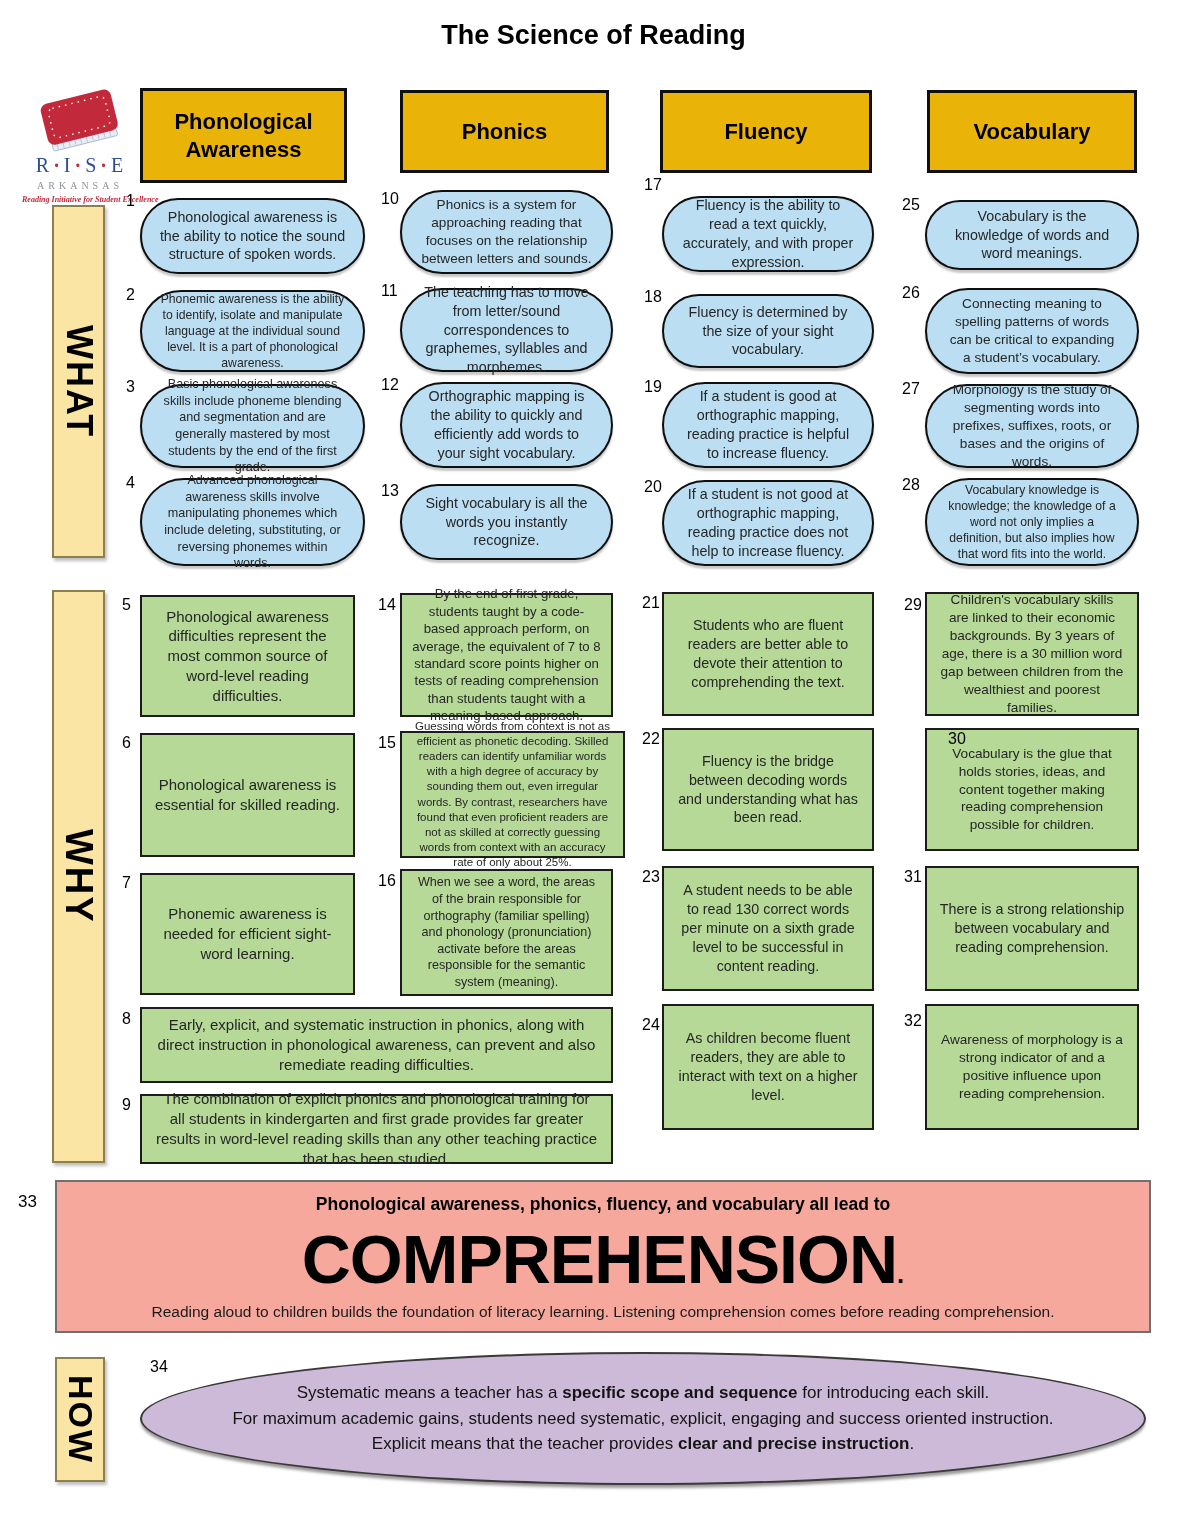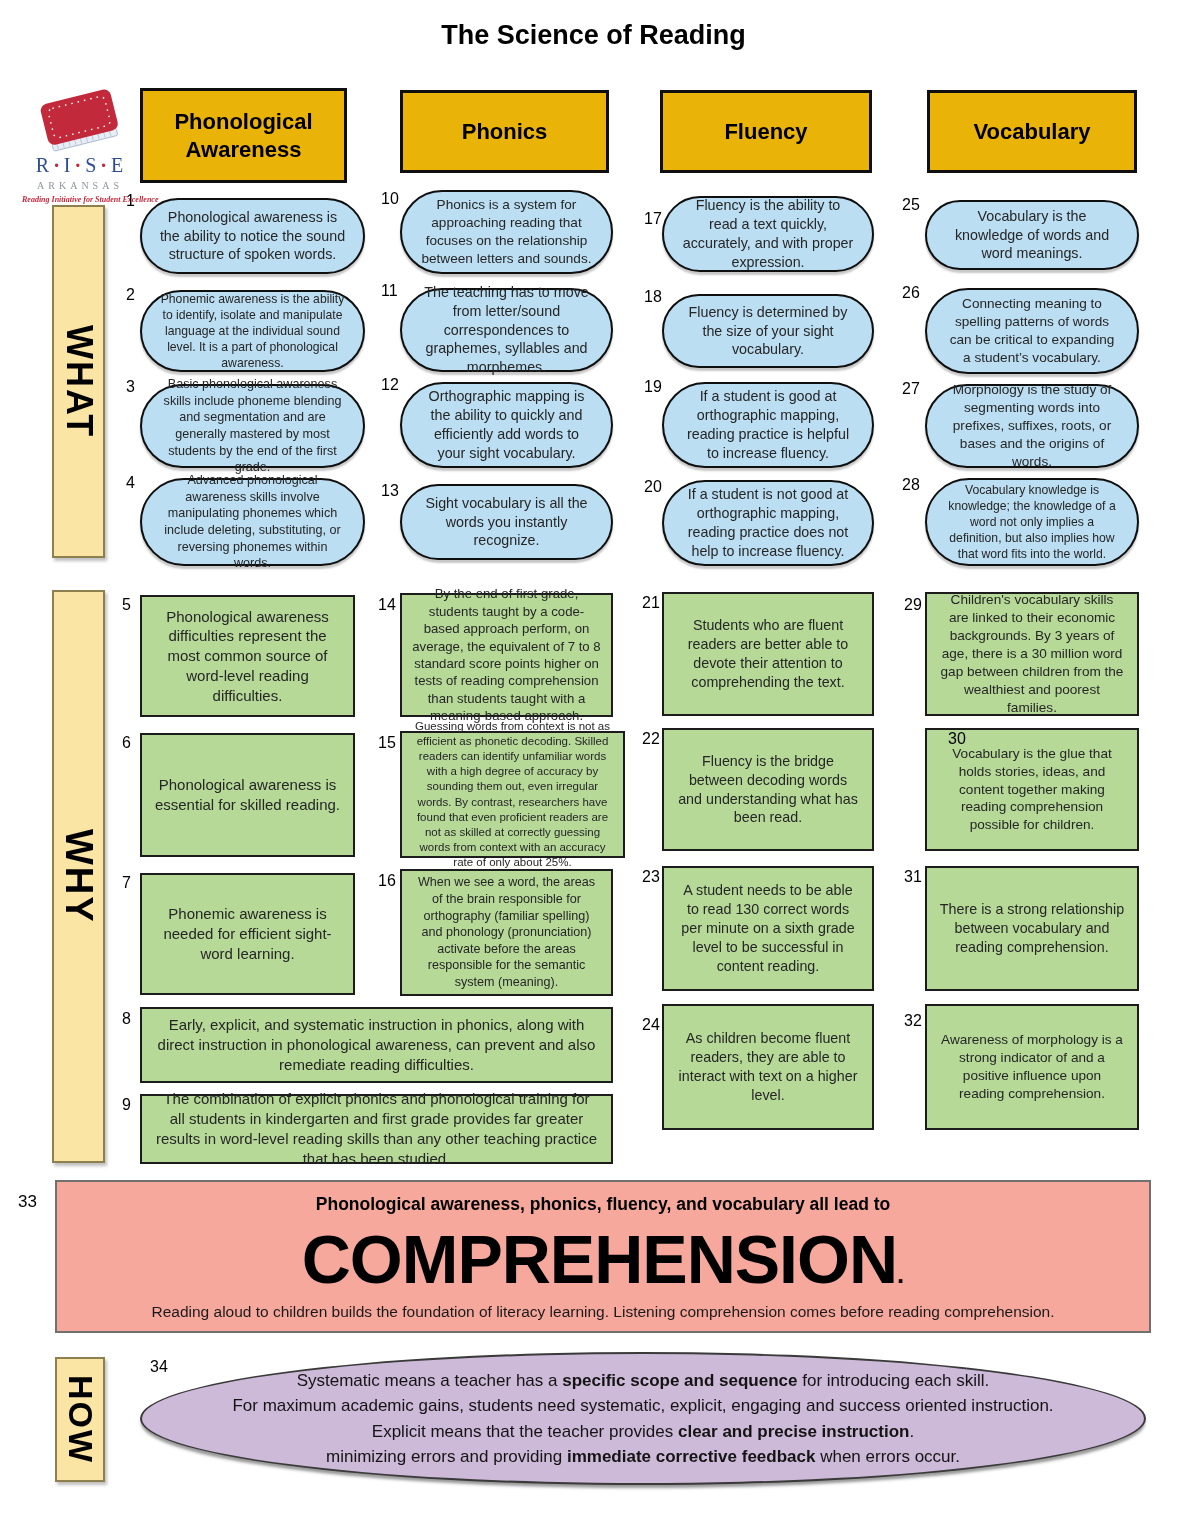--- a/index.html
+++ b/index.html
@@ -92,21 +92,21 @@
   .b31 { left:925px; top:866px; width:214px; height:125px; }
   .b32 { left:925px; top:1004px; width:214px; height:126px; }
 
   
   .num { position:absolute; font-size:16px; color:#000; }
   .n1 {left:126px;top:192px;} .n2 {left:126px;top:286px;} .n3 {left:126px;top:378px;} .n4 {left:126px;top:474px;}
   .n5 {left:122px;top:596px;} .n6 {left:122px;top:734px;} .n7 {left:122px;top:874px;} .n8 {left:122px;top:1010px;}
   .n9 {left:122px;top:1096px;}
   .n10 {left:381px;top:190px;} .n11 {left:381px;top:282px;} .n12 {left:381px;top:376px;} .n13 {left:381px;top:482px;}
   .n14 {left:378px;top:596px;} .n15 {left:378px;top:734px;} .n16 {left:378px;top:872px;}
-  .n17 {left:644px;top:210px;text-align:center;} .n18 {left:644px;top:288px;} .n19 {left:644px;top:378px;} .n20 {left:644px;top:478px;}
+  .n17 {left:644px;top:176px;text-align:center;} .n18 {left:644px;top:288px;} .n19 {left:644px;top:378px;} .n20 {left:644px;top:478px;}
   .n21 {left:642px;top:594px;} .n22 {left:642px;top:730px;} .n23 {left:642px;top:868px;} .n24 {left:642px;top:1016px;}
   .n25 {left:902px;top:196px;} .n26 {left:902px;top:284px;} .n27 {left:902px;top:380px;} .n28 {left:902px;top:476px;}
   .n29 {left:904px;top:596px;} .n30 {left:948px;top:730px;} .n31 {left:904px;top:868px;} .n32 {left:904px;top:1012px;}
   .n33 {left:18px;top:1192px;font-size:17px;}
   .n34 {left:150px;top:1358px;}
 
   
   .comp-box { position:absolute; left:55px; top:1180px; width:1096px; height:153px;
               background:#F7A89D; border:2px solid #707070;
               display:flex; flex-direction:column; align-items:center; justify-content:space-between;
@@ -273,21 +273,20 @@
     <div class="comp-lead">Phonological awareness, phonics, fluency, and vocabulary all lead to</div>
     <div class="comp-word-row"><span class="comp-word">COMPREHENSION</span><span class="comp-period">.</span></div>
     <div class="comp-note">Reading aloud to children builds the foundation of literacy learning. Listening comprehension comes before reading comprehension.</div>
   </div>
 
   <div class="how-ellipse">
     <div>
         <div><span>Systematic means a teacher has a </span><b>specific scope and sequence</b><span> for introducing each skill.</span></div>
         <div><span>For maximum academic gains, students need systematic, explicit, engaging and success oriented instruction.</span></div>
         <div><span>Explicit means that the teacher provides </span><b>clear and precise instruction</b><span>.</span></div>
-        <div><span>minimizing errors and providing </span><b>immediate corrective feedback</b><span> when errors occur.</span></div>
       </div>
   </div>
 
   <span class="num n1">1</span>
   <span class="num n2">2</span>
   <span class="num n3">3</span>
   <span class="num n4">4</span>
   <span class="num n5">5</span>
   <span class="num n6">6</span>
   <span class="num n7">7</span>

